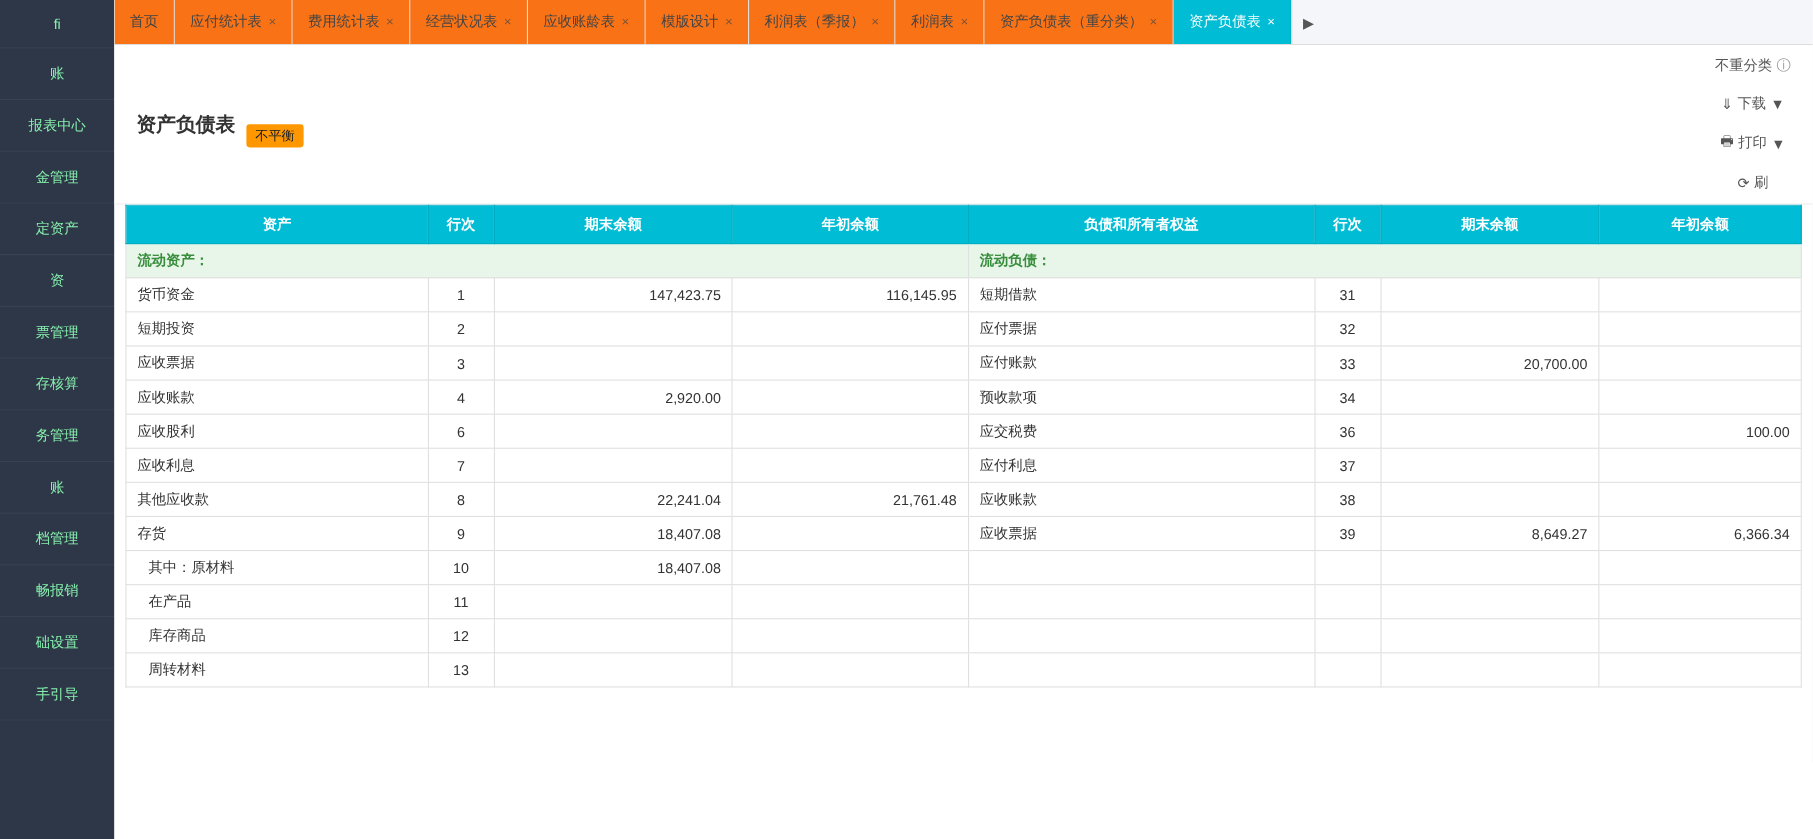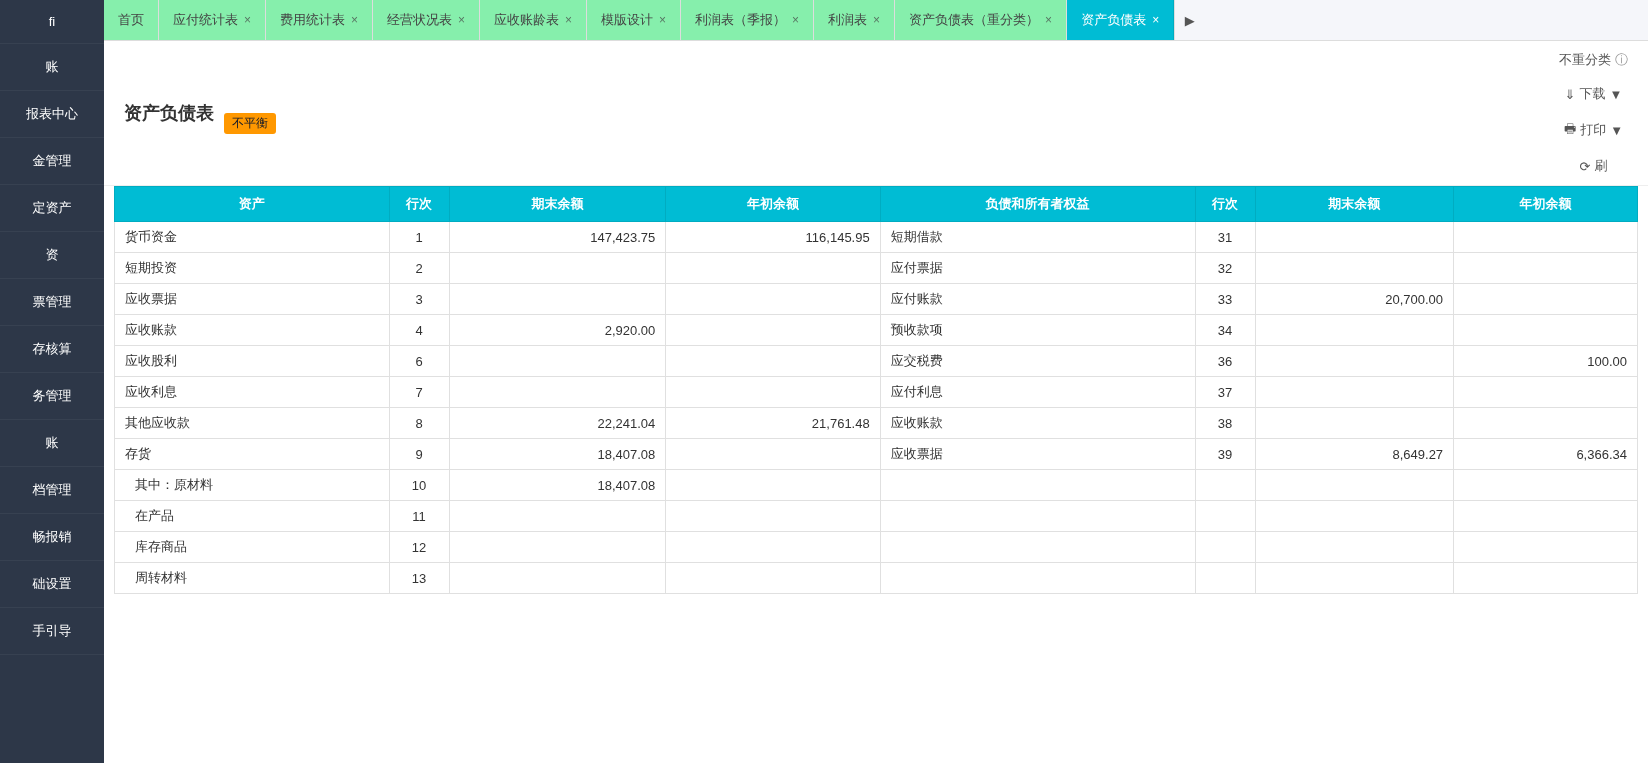--- a/index.html
+++ b/index.html
@@ -14,21 +14,21 @@
       flex-direction: column;
       flex-shrink: 0;
       height: 100%;
       overflow-y: auto;
     }
     .sidebar-item {
       padding: 14px 8px;
       text-align: center;
       font-size: 13px;
       cursor: pointer;
-      color: #ffffff;
+      color: #86efac;
       border-bottom: 1px solid rgba(255,255,255,0.05);
     }
 
     
     .main {
       flex: 1;
       display: flex;
       flex-direction: column;
       overflow: hidden;
       background: #fff;
@@ -48,21 +48,21 @@
     .tab-bar::-webkit-scrollbar { height: 4px; }
     .tab {
       display: inline-flex;
       align-items: center;
       padding: 0 14px;
       height: 40px;
       font-size: 13px;
       color: #444;
       cursor: pointer;
       border-right: 1px solid #ddd;
-      background: #86efac;
+      background: #f97316;
       white-space: nowrap;
       flex-shrink: 0;
     }
     .tab.active {
       background: #00bcd4;
       color: #fff;
       border-right: 1px solid #00acc1;
     }
     .tab .close-btn {
       margin-left: 6px;
@@ -296,20 +296,24 @@
           <th style="width:60px;">行次</th>
           <th>期末余额</th>
           <th>年初余额</th>
           <th>负债和所有者权益</th>
           <th style="width:60px;">行次</th>
           <th>期末余额</th>
           <th>年初余额</th>
         </tr>
       </thead>
       <tbody id="table-body">
+      <tr class="section-header">
+      <td colspan="4" class="text-left">流动资产：</td>
+      <td colspan="4" class="text-left">流动负债：</td>
+    </tr>
           <tr>
       <td class="text-left">货币资金</td>
       <td class="row-num">1</td>
       <td class="number">147,423.75</td>
       <td class="number">116,145.95</td>
       <td class="text-left">短期借款</td>
       <td class="row-num">31</td>
       <td class="number"></td>
       <td class="number"></td>
     </tr>

